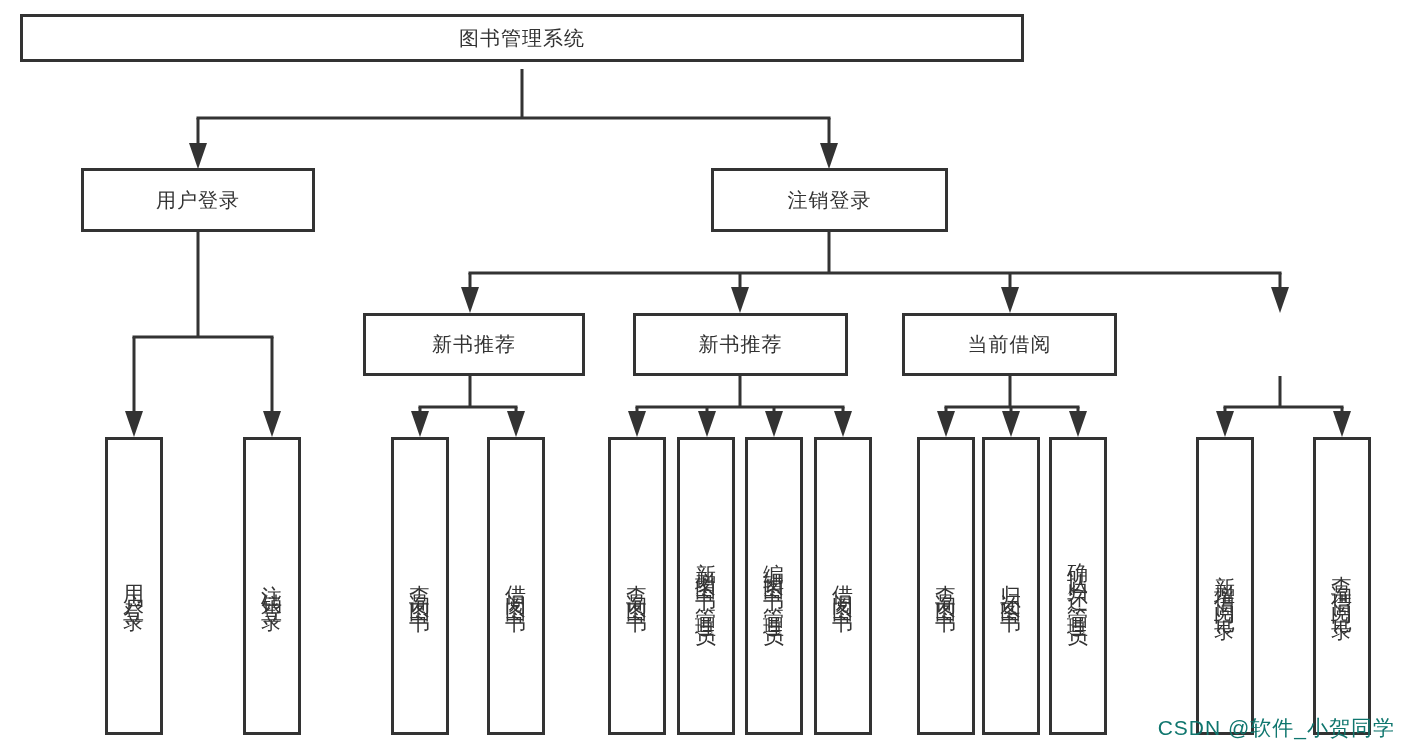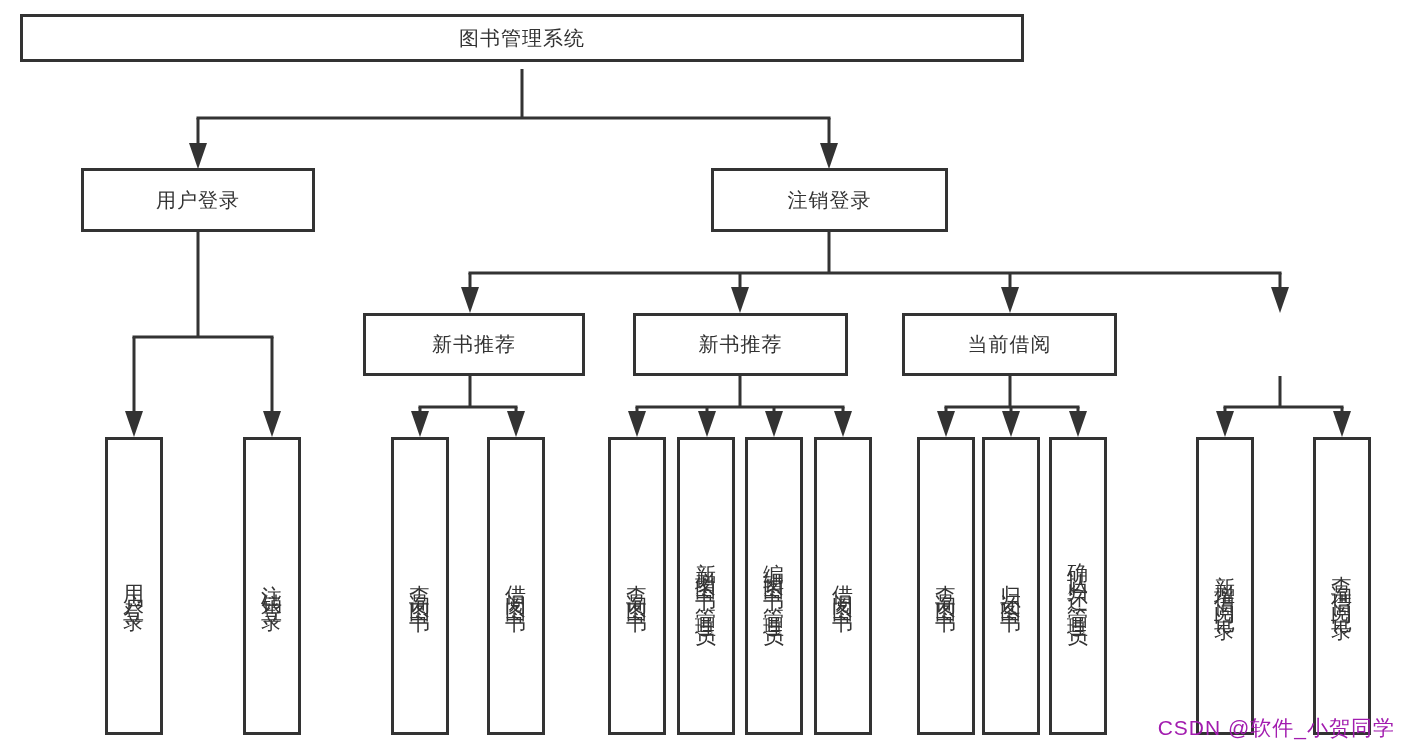--- a/index.html
+++ b/index.html
@@ -47,21 +47,21 @@
     font-size: 21px;
     letter-spacing: 9px;
     color: #333333;
     line-height: 1;
   }
   #watermark {
     position: absolute;
     right: 10px;
     bottom: 5px;
     font-size: 21px;
-    color: #a21caf;
+    color: #0f766e;
     letter-spacing: 1px;
     white-space: nowrap;
   }
 </style>
 </head>
 <body>
 
 <div id="canvas">
 
   <svg id="connector-svg" viewBox="0 0 1405 747" xmlns="http://www.w3.org/2000/svg">

